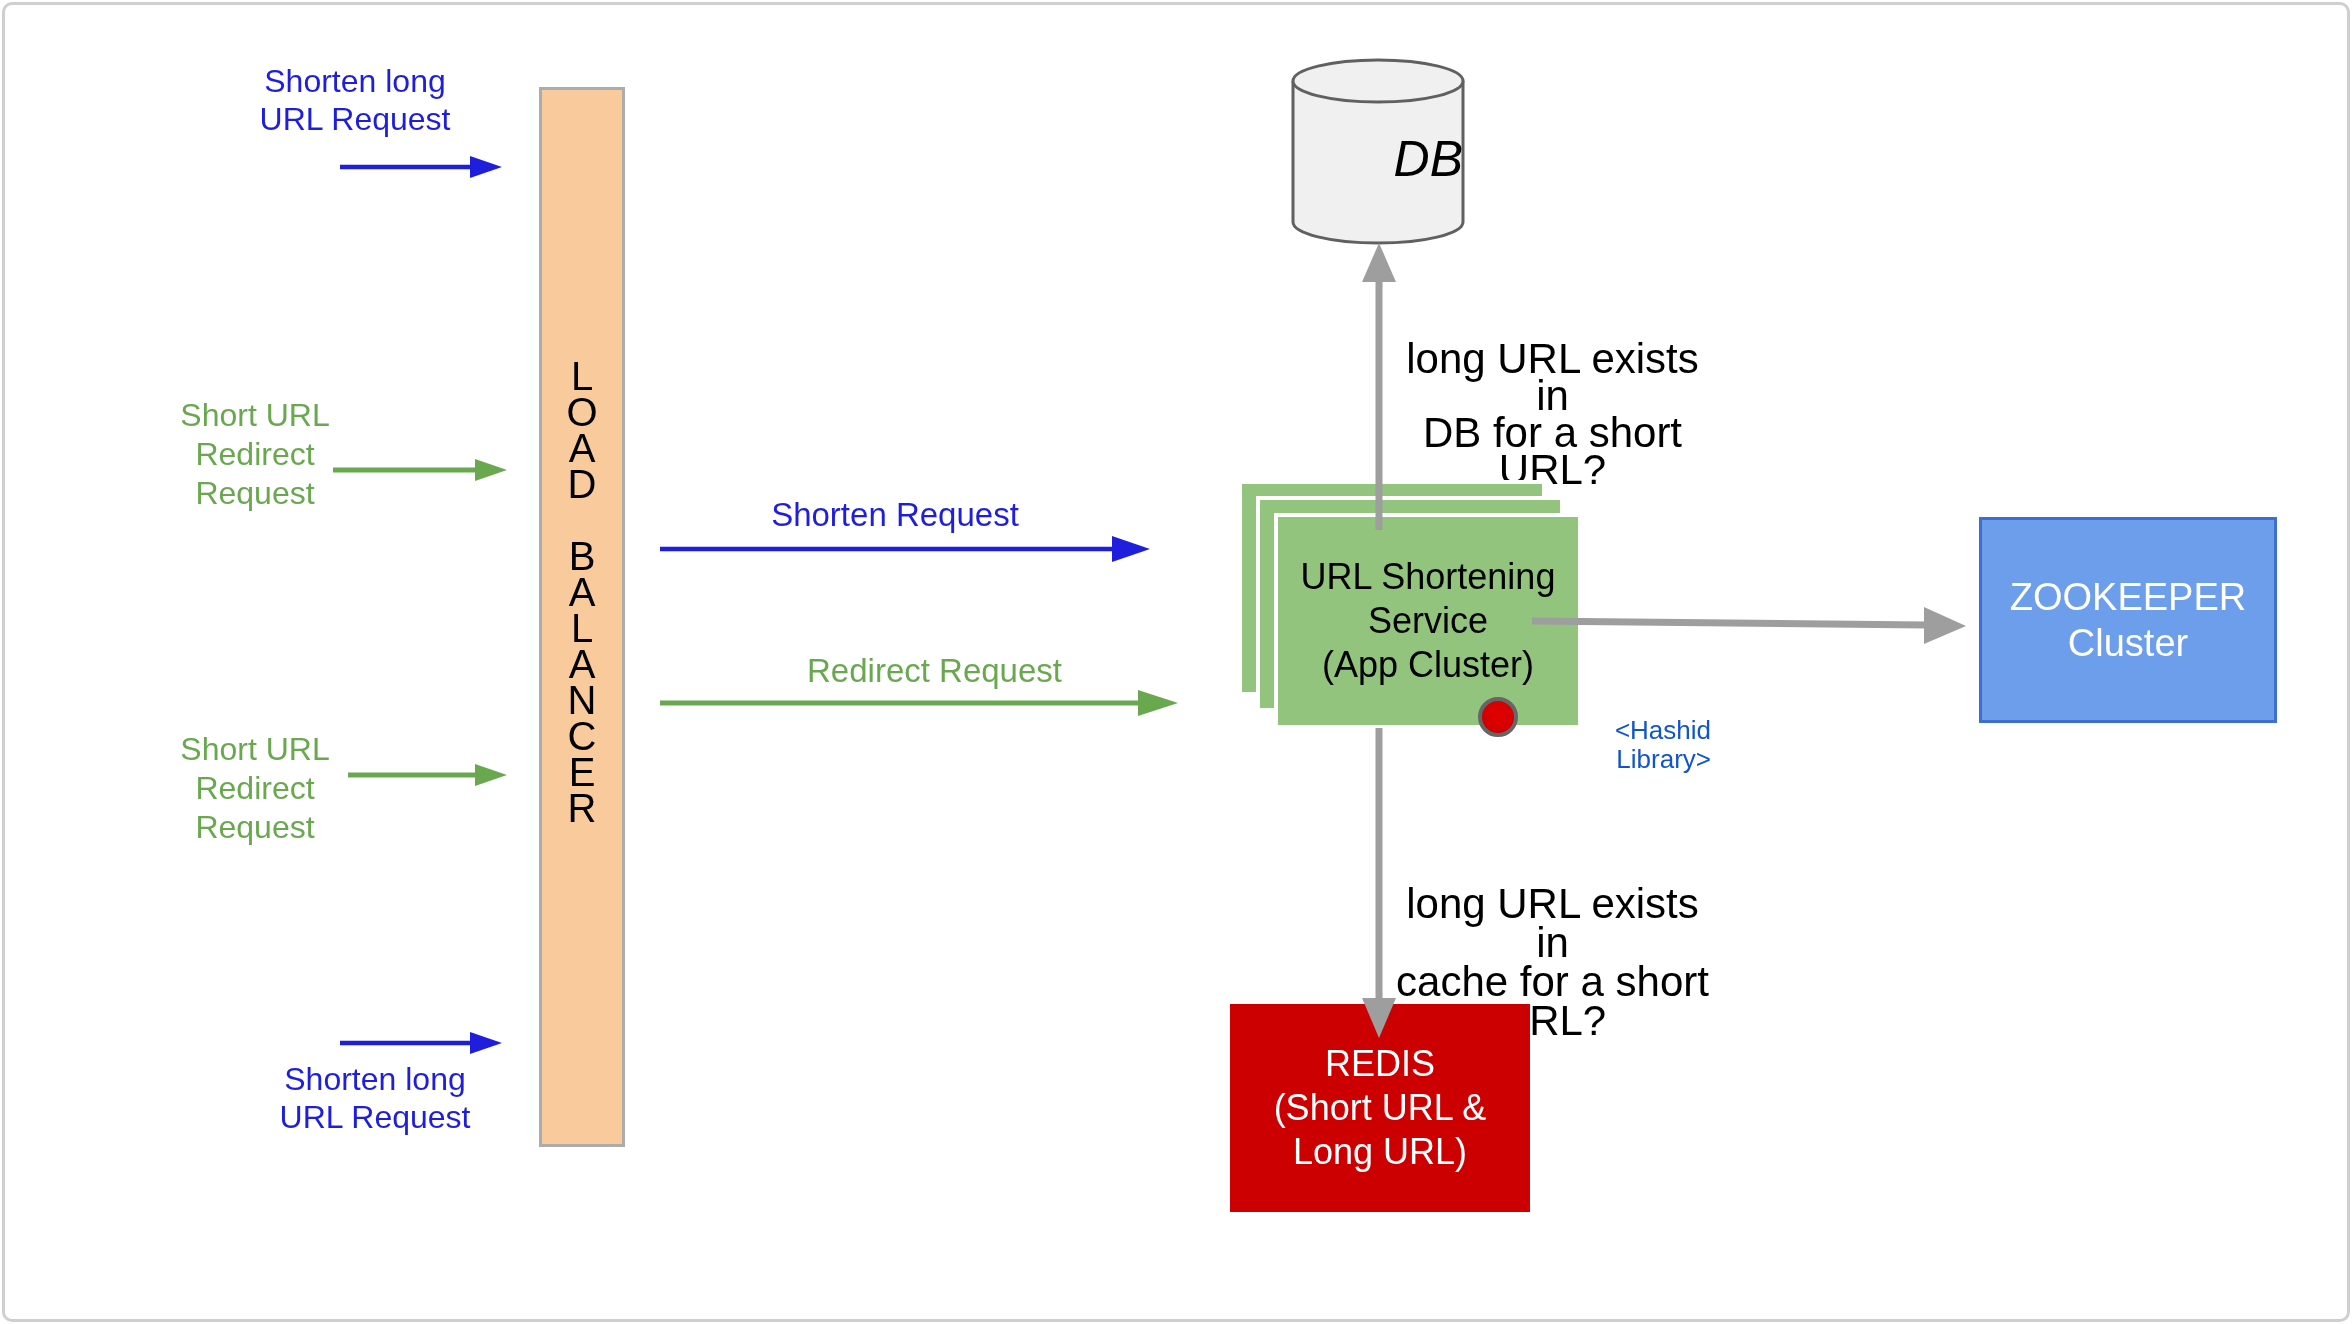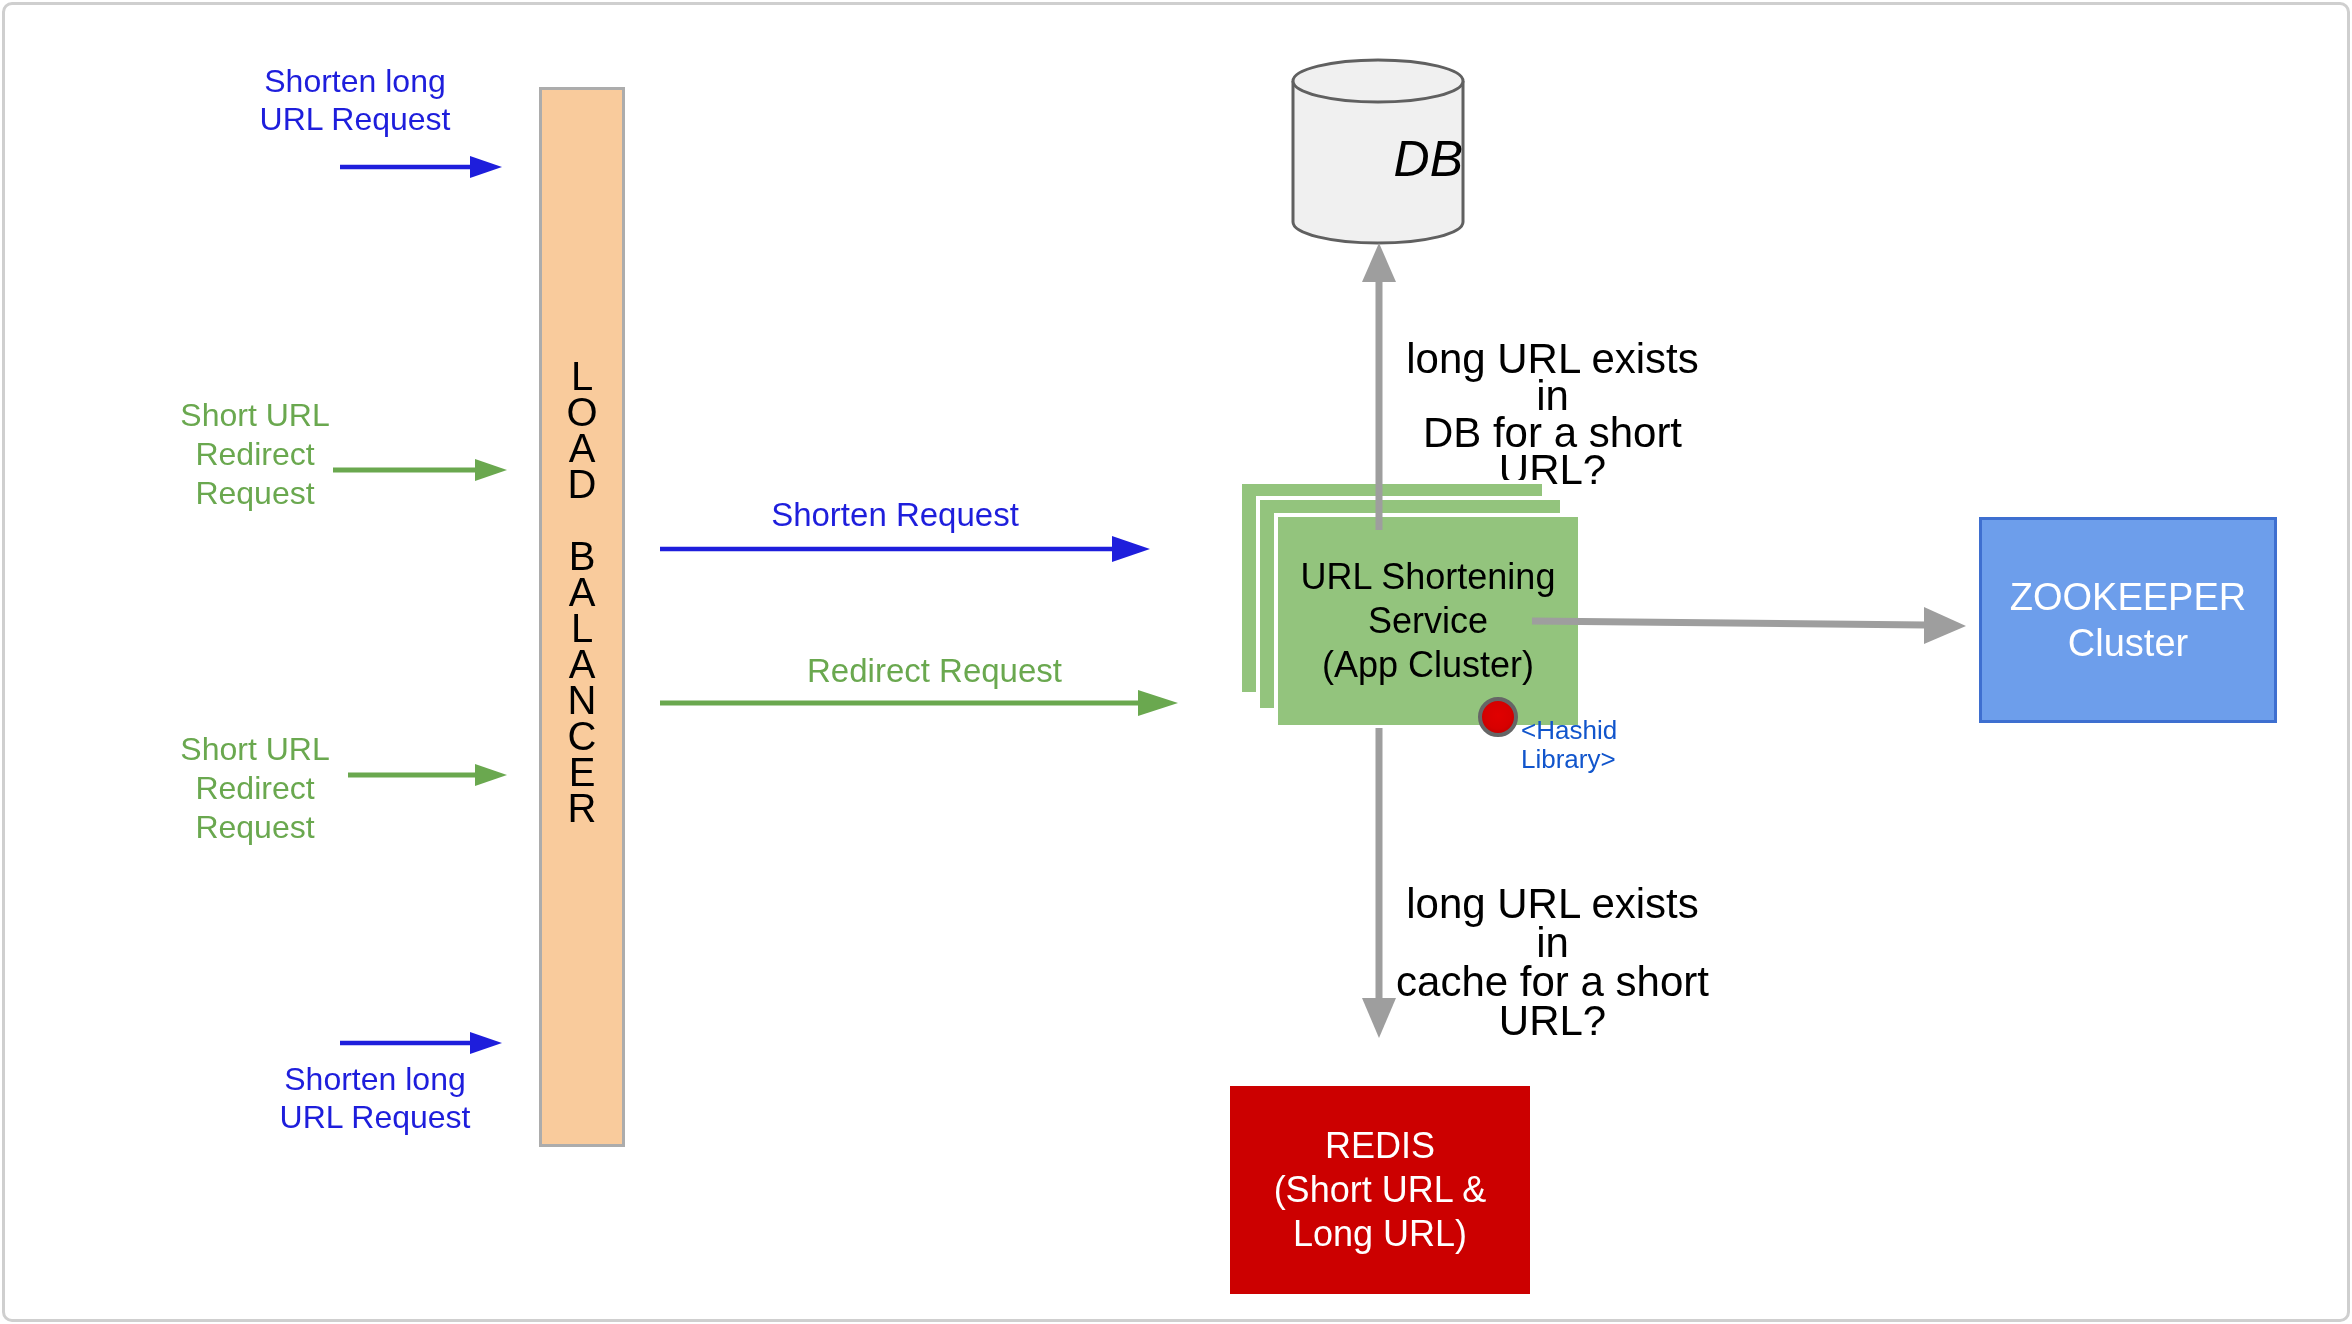--- a/index.html
+++ b/index.html
@@ -47,41 +47,41 @@
 
   #hashid-dot {
     position:absolute; left:1478px; top:697px; width:40px; height:40px;
     box-sizing:border-box; border-radius:50%;
     background:radial-gradient(circle at 50% 45%, #e00000 0%, var(--dot_fill) 55%, #b30000 100%);
     border:4px solid var(--dot_border); z-index:4;
   }
   #hashid-label {
     position:absolute; left:1521px; top:716px; width:190px;
     color:var(--hashid_blue); font-size:26px; line-height:29px;
-    text-align:left; white-space:pre-line; z-index:4;
+    text-align:right; white-space:pre-line; z-index:4;
   }
 
   #db-label {
     position:absolute; left:1293px; top:130px; width:170px;
     text-align:right; color:var(--text_black); font-size:50px; z-index:4;font-style:italic;
   }
 
   #zookeeper-box {
     position:absolute; left:1979px; top:517px; width:298px; height:206px;
     background:var(--zk_fill); border:3px solid var(--zk_border);
     box-sizing:border-box; z-index:2;
     display:flex; align-items:center; justify-content:center;
   }
   #zookeeper-label {
     color:#ffffff; font-size:38px; line-height:46px;
     text-align:center; white-space:pre-line;
   }
 
   #redis-box {
-    position:absolute; left:1230px; top:1086px; width:300px; height:208px;
+    position:absolute; left:1230px; top:1004px; width:300px; height:208px;
     background:var(--redis_fill); z-index:2;
     display:flex; align-items:center; justify-content:center;
   }
   #redis-label {
     color:#ffffff; font-size:36px; line-height:44px;
     text-align:center; white-space:pre-line;
   }
 
   #arrow-layer {
     position:absolute; left:0; top:0; z-index:3; pointer-events:none;

